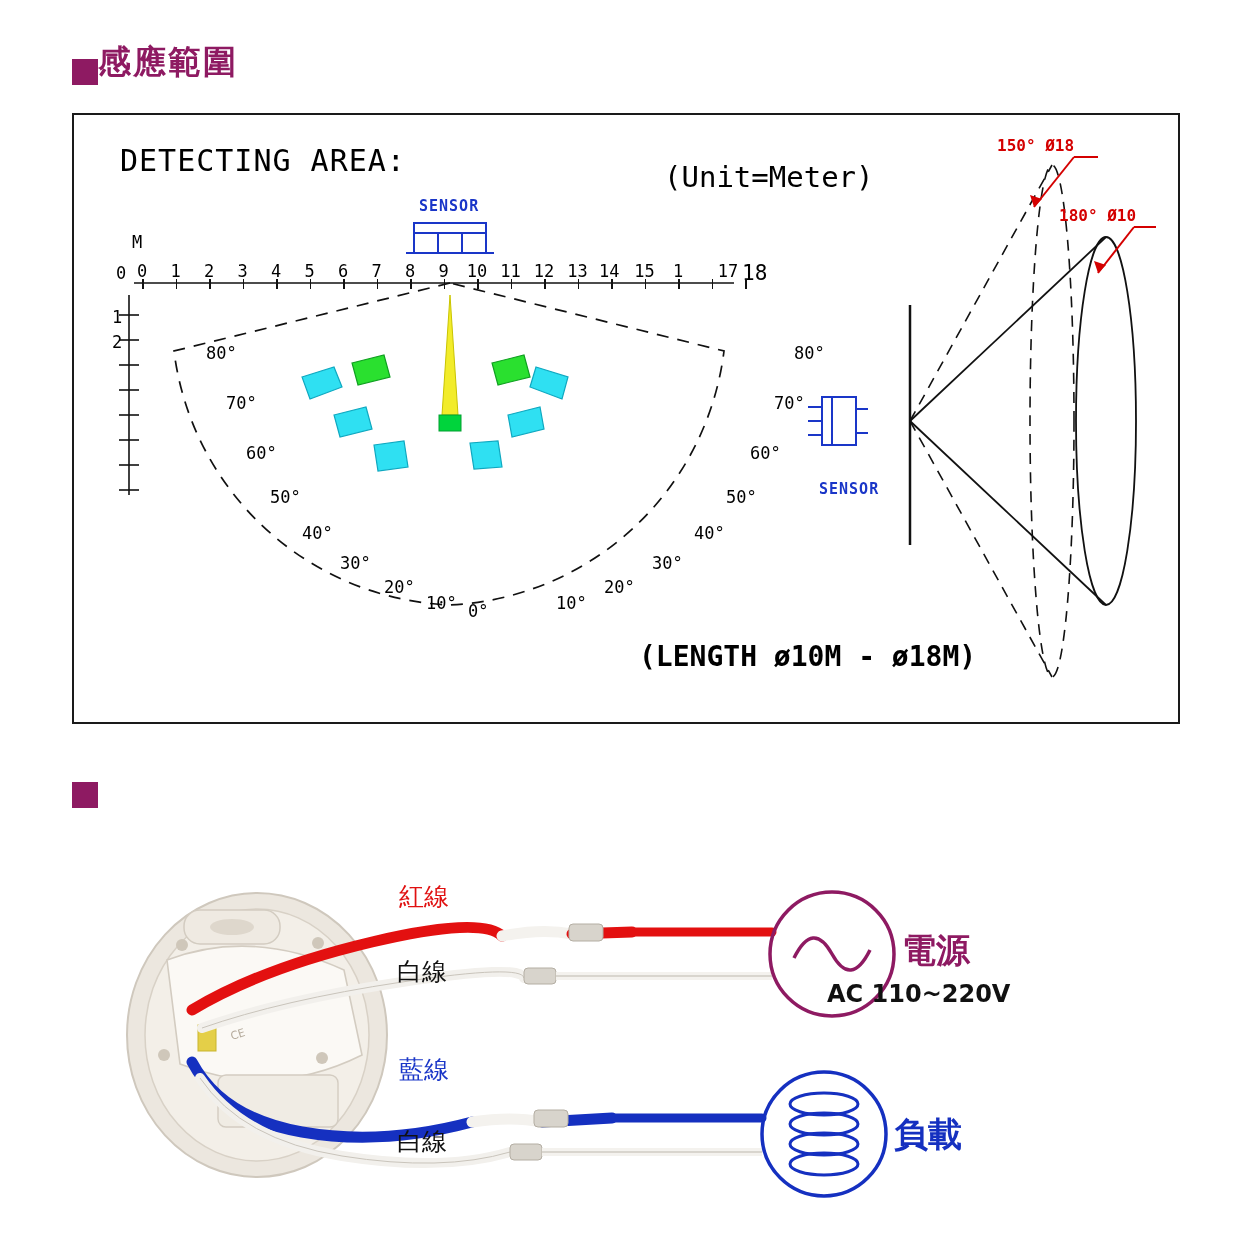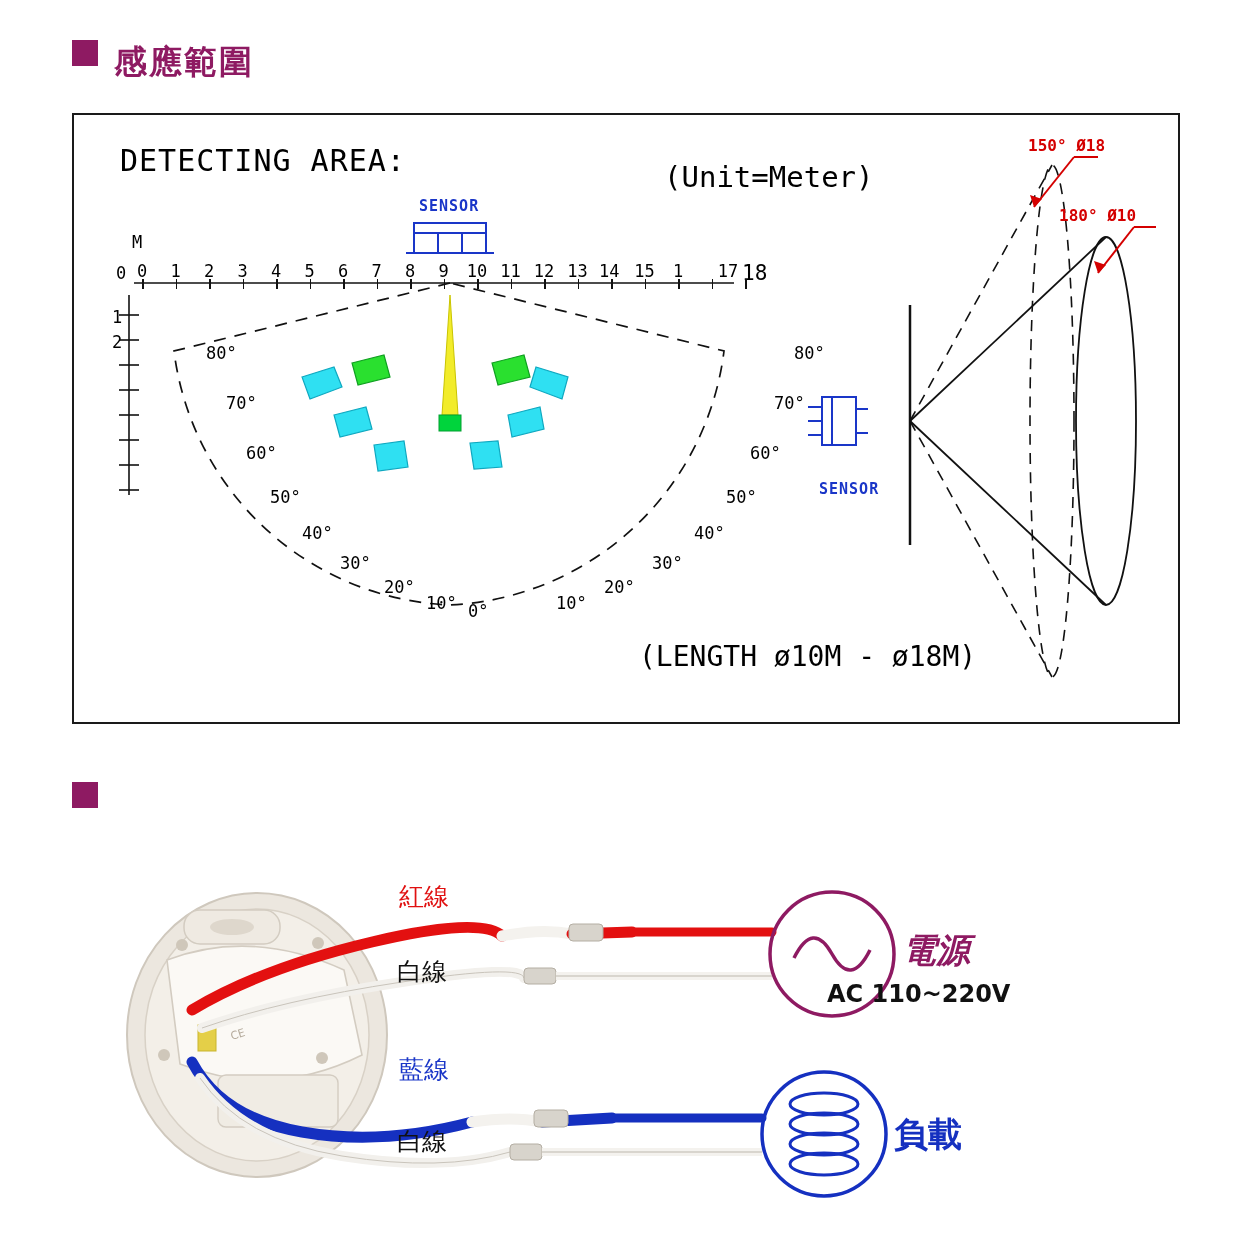--- a/index.html
+++ b/index.html
@@ -12,22 +12,21 @@
     height: 1250px;
     position: relative;
     font-family: "Liberation Sans", sans-serif;
     overflow: hidden;
   }
 
   
   .section-head {
     position: absolute;
     display: flex;
-    align-items: flex-start;
-    gap: 16px;
+    align-items: flex-end;
   }
   .head-bullet {
     width: 26px;
     height: 26px;
     background: #8e1a62;
     display: inline-block;
   }
   .head-text {
     color: #8e1a62;
     font-size: 33px;
@@ -164,23 +163,23 @@
     </g>
   </svg>
 
   <div style="position: absolute; left: 46px; top: 28px; font-size: 30px; letter-spacing: 1px;" class="mono">DETECTING   AREA:</div>
   <div style="position:absolute; left:590px; top:45px; font-size:29px;" class="mono">(Unit=Meter)</div>
 
   <div style="position:absolute; left:345px; top:82px; font-size:15px; font-weight:bold; color:#1a36c8; letter-spacing:1px;" class="mono">SENSOR</div>
 
   <div style="position:absolute; left:745px; top:365px; font-size:15px; font-weight:bold; color:#1a36c8; letter-spacing:1px;" class="mono">SENSOR</div>
 
-  <div style="position:absolute; left:565px; top:525px; font-size:28px;" class="mono">(LENGTH ø10M - ø18M)</div>
-
-  <div style="position:absolute; left:923px; top:21px; font-size:16px; font-weight:bold; color:#d40000;margin-left:31px;" class="mono">150° Ø18</div>
+  <div style="position:absolute; left:565px; top:525px; font-size:28px;font-weight:bold;" class="mono">(LENGTH ø10M - ø18M)</div>
+
+  <div style="position:absolute; left:923px; top:21px; font-size:16px; font-weight:bold; color:#d40000;" class="mono">150° Ø18</div>
   <div style="position:absolute; left:985px; top:91px; font-size:16px; font-weight:bold; color:#d40000;" class="mono">180° Ø10</div>
 
   <div style="position:absolute; left:58px; top:117px; font-size:17px;" class="mono">M</div>
   <div style="position:absolute; left:42px; top:148px; font-size:17px;" class="mono">0</div>
   <div style="position:absolute; left:38px; top:192px; font-size:17px;" class="mono">1</div>
   <div style="position:absolute; left:38px; top:217px; font-size:17px;" class="mono">2</div>
 
   <div id="h-ticks" style="position:absolute; left:0; top:0;">
       <div class="mono" style="position: absolute; font-size: 17px; text-align: center; width: 24px; left: 56px; top: 146px;">0</div>
       <div style="position: absolute; width: 1.5px; height: 10px; background: rgb(17, 17, 17); left: 68px; top: 164px;"></div>
@@ -313,17 +312,17 @@
         <ellipse cx="752" cy="314" rx="34" ry="11"></ellipse>
       </g>
     </g>
   </svg>
 
   <div style="position:absolute; left:327px; top:30px; font-size:25px; color:#e01010;" class="lbl">紅線</div>
   <div style="position:absolute; left:325px; top:105px; font-size:25px; color:#111;" class="lbl">白線</div>
   <div style="position:absolute; left:327px; top:203px; font-size:25px; color:#1a36c8;" class="lbl">藍線</div>
   <div style="position:absolute; left:325px; top:275px; font-size:25px; color:#111;" class="lbl">白線</div>
 
-  <div style="position:absolute; left:830px; top:78px; font-size:34px; font-weight:bold; color:#8e1a62;font-style:italic;" class="lbl">電源</div>
+  <div style="position:absolute; left:830px; top:78px; font-size:34px; font-weight:bold; color:#8e1a62;" class="lbl">電源</div>
   <div style="position:absolute; left:755px; top:130px; font-size:24px; font-weight:bold; color:#111;" class="lbl">AC 110~220V</div>
 
   <div style="position:absolute; left:822px; top:262px; font-size:34px; font-weight:bold; color:#1530c0;" class="lbl">負載</div>
 </div>
 
 </body></html>

